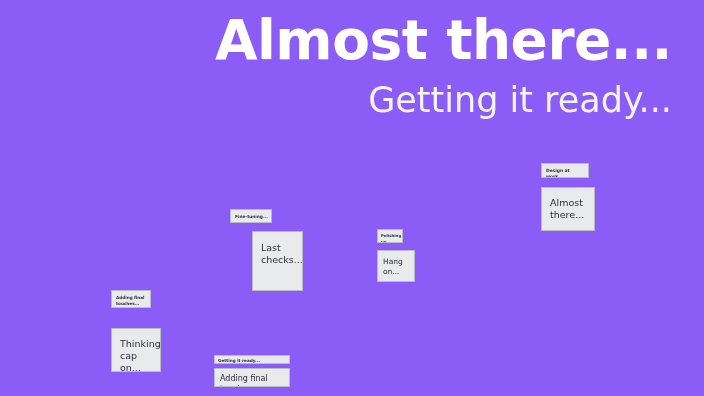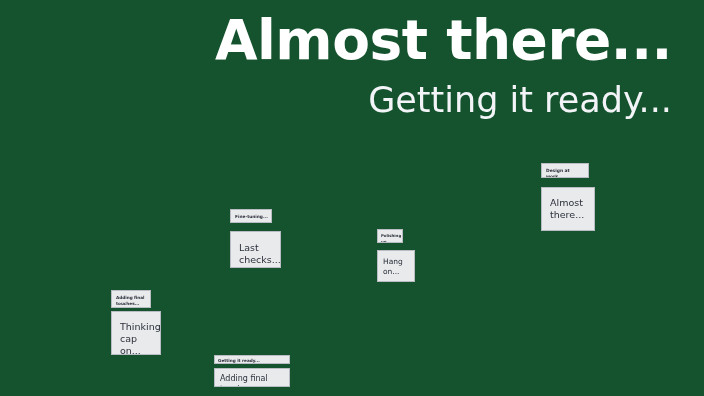--- a/index.html
+++ b/index.html
@@ -10,21 +10,21 @@
     width: 704px;
     height: 396px;
     background: #152238;
     font-family: "Liberation Sans", sans-serif;
     overflow: hidden;
   }
   .stage {
     position: relative;
     width: 704px;
     height: 396px;
-    background: #14532d;
+    background: #8b5cf6;
     overflow: hidden;
   }
 
   
   .headings {
     position: absolute;
     top: 0;
     left: 0;
     width: 672px;
     text-align: right;
@@ -92,24 +92,25 @@
   }
 
   
   #group-fine-tuning { left: 230px; top: 209px; }
   #group-fine-tuning .note-label {
     width: 42px; height: 14px;
     font-size: 4.3px; line-height: 6px;
     padding: 4px 0 0 4px;
   }
   #group-fine-tuning .note-card {
-    width: 51px; height: 37px;
+    width: 51px; height: 60px;
     margin-top: 8px;
     font-size: 9.5px; line-height: 12px;
     padding: 10px 0 0 8px;
+    margin-left: 22px;
   }
 
   
   #group-polishing-up { left: 377px; top: 229px; }
   #group-polishing-up .note-label {
     width: 26px; height: 14px;
     font-size: 3.9px; line-height: 5.5px;
     padding: 3px 0 0 3px;
   }
   #group-polishing-up .note-card {
@@ -121,21 +122,21 @@
 
   
   #group-thinking-cap { left: 111px; top: 290px; }
   #group-thinking-cap .note-label {
     width: 40px; height: 18px;
     font-size: 4.2px; line-height: 6px;
     padding: 4px 0 0 4px;
   }
   #group-thinking-cap .note-card {
     width: 50px; height: 44px;
-    margin-top: 3px;
+    margin-top: 20px;
     font-size: 9.5px; line-height: 12px;
     padding: 9px 0 0 8px;
   }
 
   
   #group-adding-final-touches { left: 214px; top: 355px; }
   #group-adding-final-touches .note-label {
     width: 76px; height: 9px;
     font-size: 4.2px; line-height: 6px;
     padding: 2px 0 0 3px;

